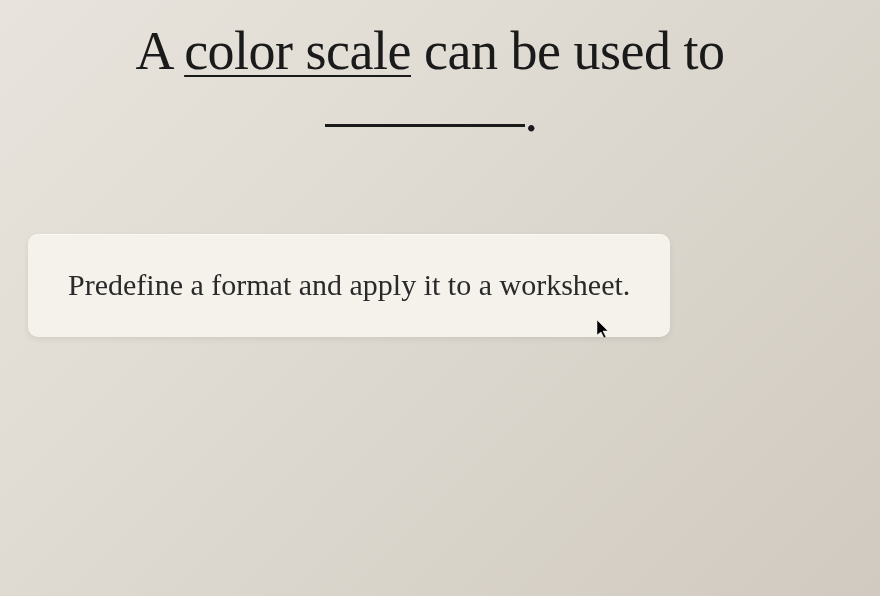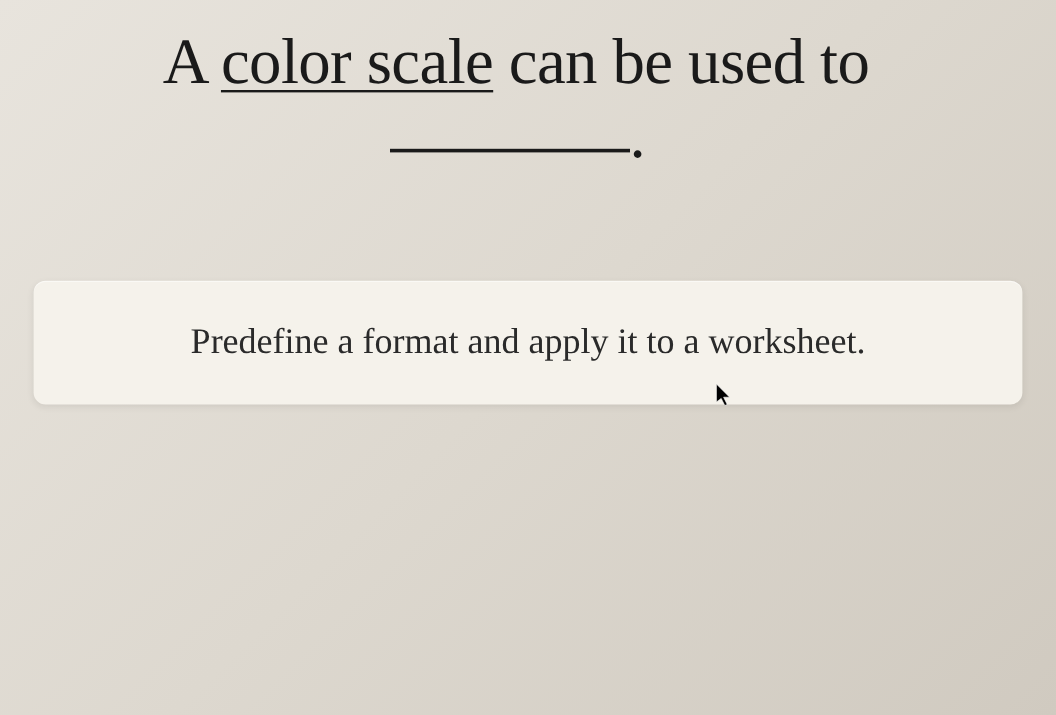--- a/index.html
+++ b/index.html
@@ -37,21 +37,20 @@
       width: 200px;
       margin-left: 2px;
       vertical-align: baseline;
       position: relative;
       top: -4px;
     }
     .options-container {
       margin-top: 90px;
       padding: 0 28px;
       display: flex;
-      flex-direction: column;
       gap: 22px;
     }
     .option {
       background: #f5f2eb;
       border-radius: 10px;
       padding: 34px 40px;
       font-size: 30px;
       text-align: center;
       line-height: 1.15;
       box-shadow: 0 2px 6px rgba(0,0,0,0.08), inset 0 1px 0 rgba(255,255,255,0.5);

